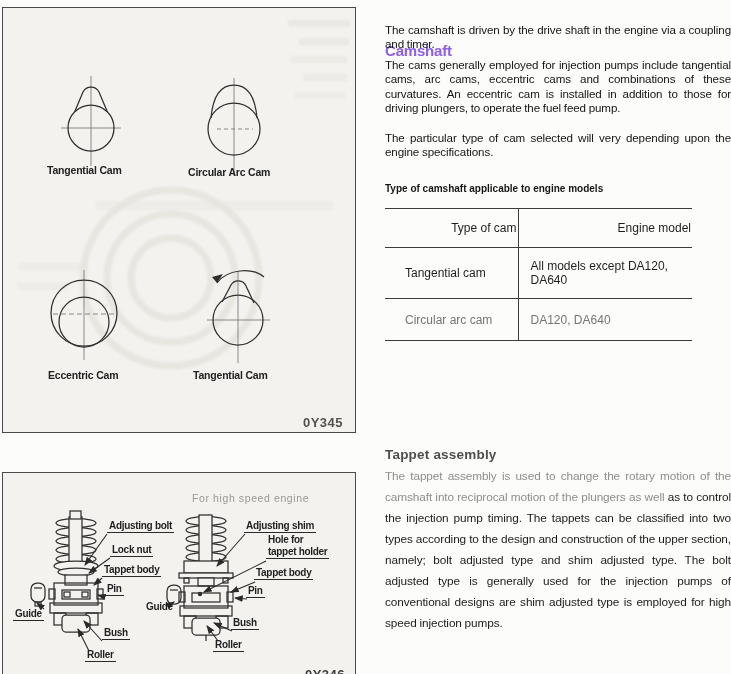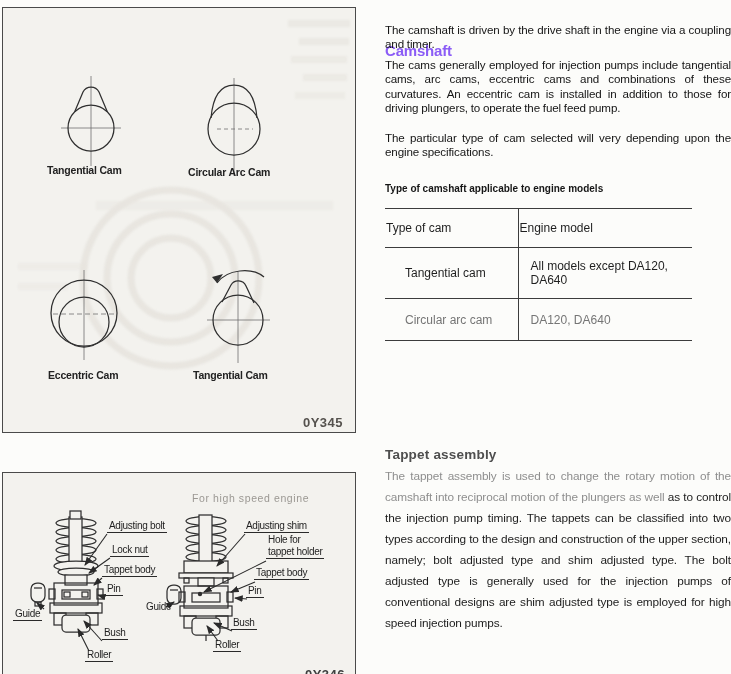--- a/index.html
+++ b/index.html
@@ -22,21 +22,21 @@
 
   .camlabel {
     position:absolute; font-size:10.5px; font-weight:bold;
     letter-spacing:-0.2px; white-space:nowrap; color:#222;
   }
   .fignum {
     position:absolute; font-size:13px; font-weight:bold;
     letter-spacing:0.5px; color:#55524e;
   }
   .plabel {
-    position:absolute; font-size:10px; font-weight:normal;
+    position:absolute; font-size:10px; font-weight:bold;
     letter-spacing:-0.3px; white-space:nowrap; color:#1f1f1f;
     border-bottom:1.4px solid #2a2a2a; padding:0 2px 1px 2px;
   }
   .plabel-nl { border-bottom:none; }
   .figcaption-gray {
     position:absolute; font-size:10.5px; letter-spacing:0.6px;
     color:#9b9893; white-space:nowrap;
   }
 
   
@@ -54,21 +54,21 @@
   .faded { color:#8e8e8e; }
   .tbl-caption { font-size:10px; font-weight:bold; color:#161616; }
 
   table.spec {
     border-collapse:collapse; width:307px; table-layout:fixed;
     font-size:12px; color:#1f1f1f;
   }
   table.spec col.c1 { width:133px; }
   table.spec col.c2 { width:174px; }
   table.spec th {
-    font-weight:normal; text-align:left; height:36px;
+    font-weight:normal; text-align:right; height:36px;
     border-top:1.6px solid #3c3c3c; border-bottom:1.6px solid #3c3c3c;
   }
   table.spec td { border-bottom:1.6px solid #3c3c3c; vertical-align:middle; }
   table.spec th:first-child, table.spec td:first-child { border-right:1.4px solid #3c3c3c; }
   table.spec td:first-child { padding-left:20px; }
   table.spec td:last-child  { padding-left:12px; padding-right:6px; }
   table.spec tr.r1 td { height:48px; }
   table.spec tr.r2 td { height:39px; color:#757575; }
 
   

